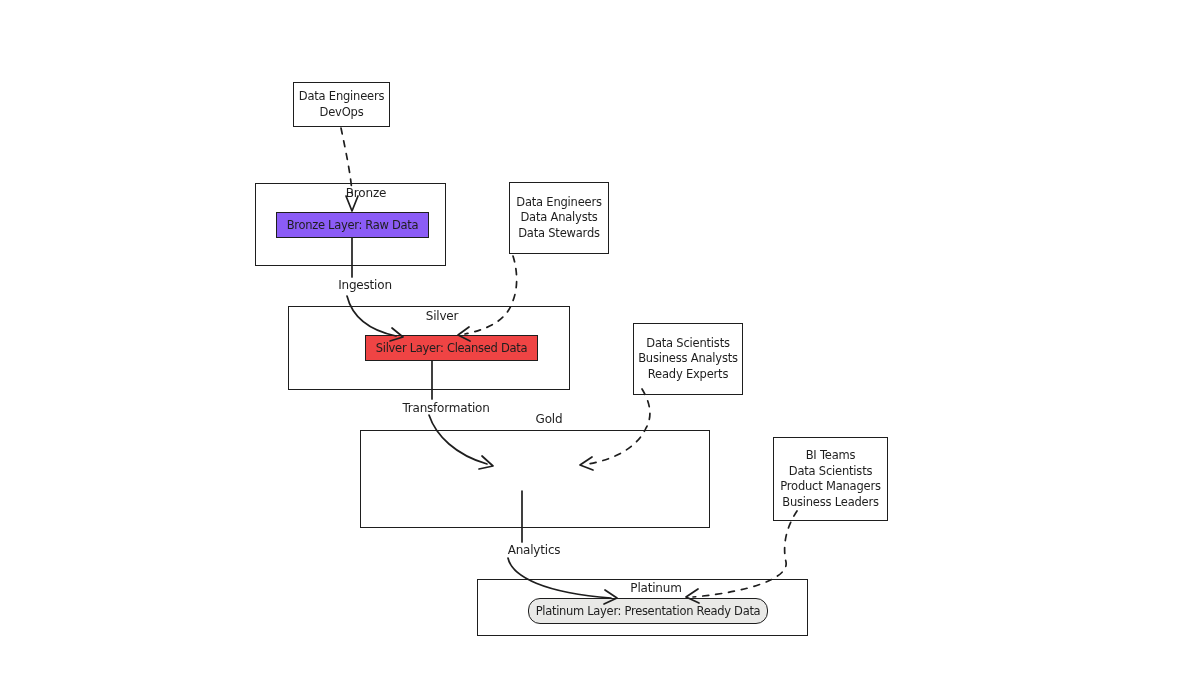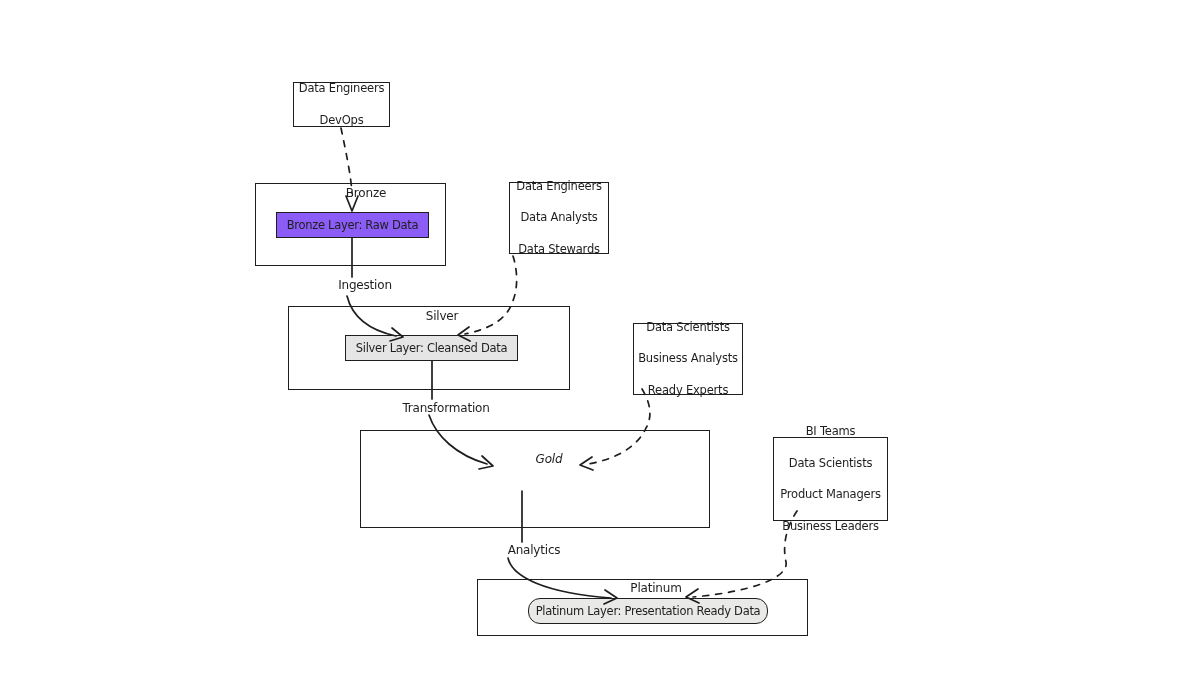--- a/index.html
+++ b/index.html
@@ -4,21 +4,21 @@
 <style>
   html,body { margin:0; padding:0; }
   body { background:#ffffff; font-family:"DejaVu Sans", sans-serif; color:#1e1e1e; }
   #canvas { position:relative; width:1200px; height:699px; background:#ffffff; overflow:hidden; }
 
   .box { position:absolute; box-sizing:border-box; border:1.6px solid #1e1e1e; background:#ffffff; }
   .container-box { background:transparent; border-width:1.7px; }
 
   .persona {
     display:flex; flex-direction:column; justify-content:center; align-items:center;
-    font-size:11.5px; line-height:15.5px; text-align:center; letter-spacing:-0.2px;gap:16px;
+    font-size:11.5px; line-height:15.5px; text-align:center; letter-spacing:-0.2px;
   }
   .persona div { white-space:nowrap; }
 
   .node {
     display:flex; align-items:center; justify-content:center;
     font-size:11.5px; letter-spacing:-0.3px; white-space:nowrap;
     border:1.4px solid #1e1e1e;
   }
 
   .layer-label, .flow-label {
@@ -47,32 +47,32 @@
   <div class="box persona" style="left:509px; top:182px; width:100px; height:72px;">
     <div>Data Engineers</div>
     <div>Data Analysts</div>
     <div>Data Stewards</div>
   </div>
 
   <div class="flow-label" style="left:351px; top:278px;">Ingestion</div>
 
   <div class="box container-box" style="left:288px; top:306px; width:282px; height:84px;"></div>
   <div class="layer-label" style="left:428px; top:309px;">Silver</div>
-  <div class="box node" style="left: 345px; top: 335px; width: 173px; height: 26px; background: #e5e5e5;">Silver Layer: Cleansed Data</div>
+  <div class="box node" style="left: 365px; top: 335px; width: 173px; height: 26px; background: #ef4444;">Silver Layer: Cleansed Data</div>
 
   <div class="box persona" style="left:633px; top:323px; width:110px; height:72px;">
     <div>Data Scientists</div>
     <div>Business Analysts</div>
     <div>Ready Experts</div>
   </div>
 
   <div class="flow-label" style="left:432px; top:401px;">Transformation</div>
 
   <div class="box container-box" style="left:360px; top:430px; width:350px; height:98px;"></div>
-  <div class="layer-label" style="left:535px; top:452px;font-style:italic;">Gold</div>
+  <div class="layer-label" style="left:535px; top:412px;">Gold</div>
 
   <div class="box persona" style="left:773px; top:437px; width:115px; height:84px;">
     <div>BI Teams</div>
     <div>Data Scientists</div>
     <div>Product Managers</div>
     <div>Business Leaders</div>
   </div>
 
   <div class="flow-label" style="left:520px; top:543px;">Analytics</div>
 

